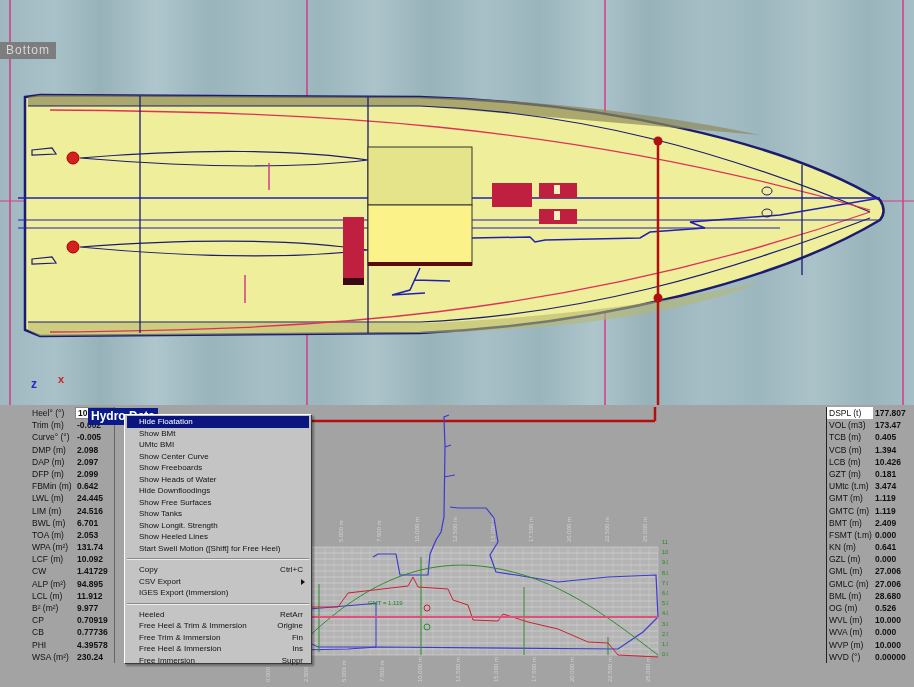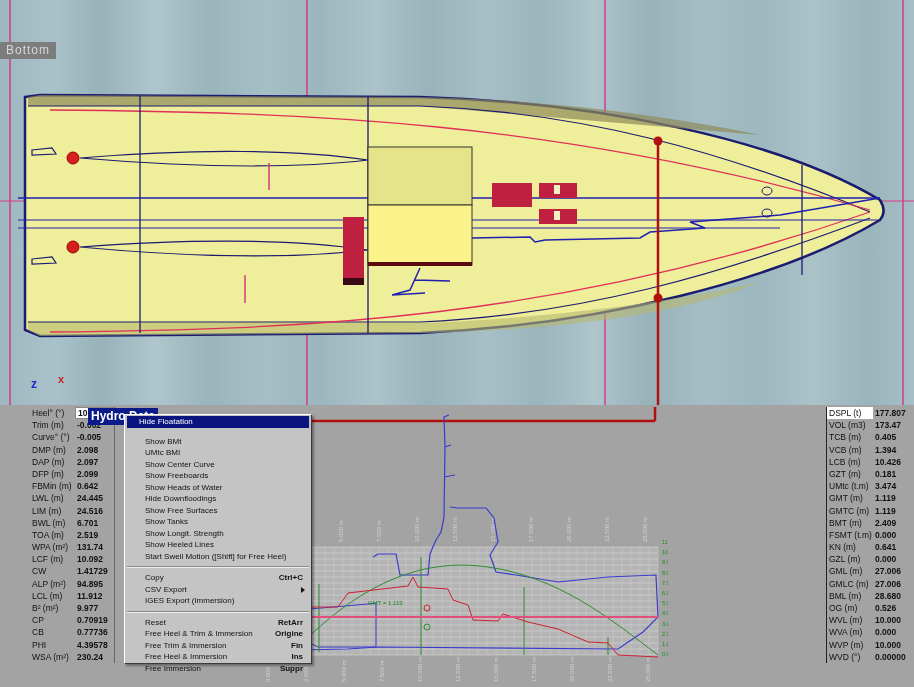--- a/index.html
+++ b/index.html
@@ -19,23 +19,23 @@
   .row .val.input{background:#fff;border:1px solid #888;height:10px;line-height:10px;}
   .right-table{position:absolute;left:826px;top:2px;width:86px;border-left:1px solid #222;}
   .right-table .row .lbl{width:44px;}
   .right-table .row .lbl.sel{background:#fff;}
 
   .hydro-title{position:absolute;left:88px;top:3px;background:#0a1a8a;color:#fff;font-weight:bold;font-size:12px;padding:1px 3px;height:15px;line-height:15px;}
   .chart{position:absolute;left:258px;top:2px;width:410px;height:278px;}
   .chart svg{position:absolute;left:0;top:0;}
 
   .menu{position:absolute;left:124px;top:414px;width:186px;height:248px;background:#c4c4c4;border:1px solid #fff;border-right-color:#3a3a3a;border-bottom-color:#3a3a3a;box-shadow:2px 2px 2px rgba(0,0,0,.35);font-size:8px;color:#111;}
-  .mi{height:11.5px;line-height:11.5px;padding-left:20px;display:flex;justify-content:space-between;padding-right:8px;position:relative;}
-  .mi.hl{background:#0b1580;color:#fff;margin:1px 2px 8px 2px;padding-left:12px;}
-  .mi .sc{color:#111;font-weight:bold;}
+  .mi{height:11.5px;line-height:11.5px;padding-left:14px;display:flex;justify-content:space-between;padding-right:8px;position:relative;}
+  .mi.hl{background:#0b1580;color:#fff;margin:1px 2px 0 2px;padding-left:12px;}
+  .mi .sc{color:#111;}
   .sep{height:1px;background:#8a8a8a;border-bottom:1px solid #eee;margin:4px 2px;}
   .arrow{position:absolute;right:6px;top:3px;width:0;height:0;border-left:4px solid #111;border-top:3px solid transparent;border-bottom:3px solid transparent;}
 </style>
 </head>
 <body>
 
 <div class="viewport">
   <svg width="914" height="405">
 
     <line x1="10" y1="0" x2="10" y2="405" stroke="#d63a8a" stroke-width="1.5"></line>
@@ -132,21 +132,21 @@
       <div class="row">
         <span class="lbl">LIM (m)</span>
         <span class="val">24.516</span>
       </div>
       <div class="row">
         <span class="lbl">BWL (m)</span>
         <span class="val">6.701</span>
       </div>
       <div class="row">
         <span class="lbl">TOA (m)</span>
-        <span class="val">2.519</span>
+        <span class="val">2.053</span>
       </div>
       <div class="row">
         <span class="lbl">WPA (m²)</span>
         <span class="val">131.74</span>
       </div>
       <div class="row">
         <span class="lbl">LCF (m)</span>
         <span class="val">10.092</span>
       </div>
       <div class="row">
@@ -434,21 +434,21 @@
     </div>
     <div class="mi">
       <span>CSV Export</span>
       <span class="arrow"></span>
     </div>
     <div class="mi">
       <span>IGES Export (Immersion)</span>
     </div>
     <div class="sep"></div>
     <div class="mi">
-      <span>Reset</span>
+      <span>Heeled</span>
       <span class="sc">RetArr</span>
     </div>
     <div class="mi">
       <span>Free Heel &amp; Trim &amp; Immersion</span>
       <span class="sc">Origine</span>
     </div>
     <div class="mi">
       <span>Free Trim &amp; Immersion</span>
       <span class="sc">Fin</span>
     </div>

